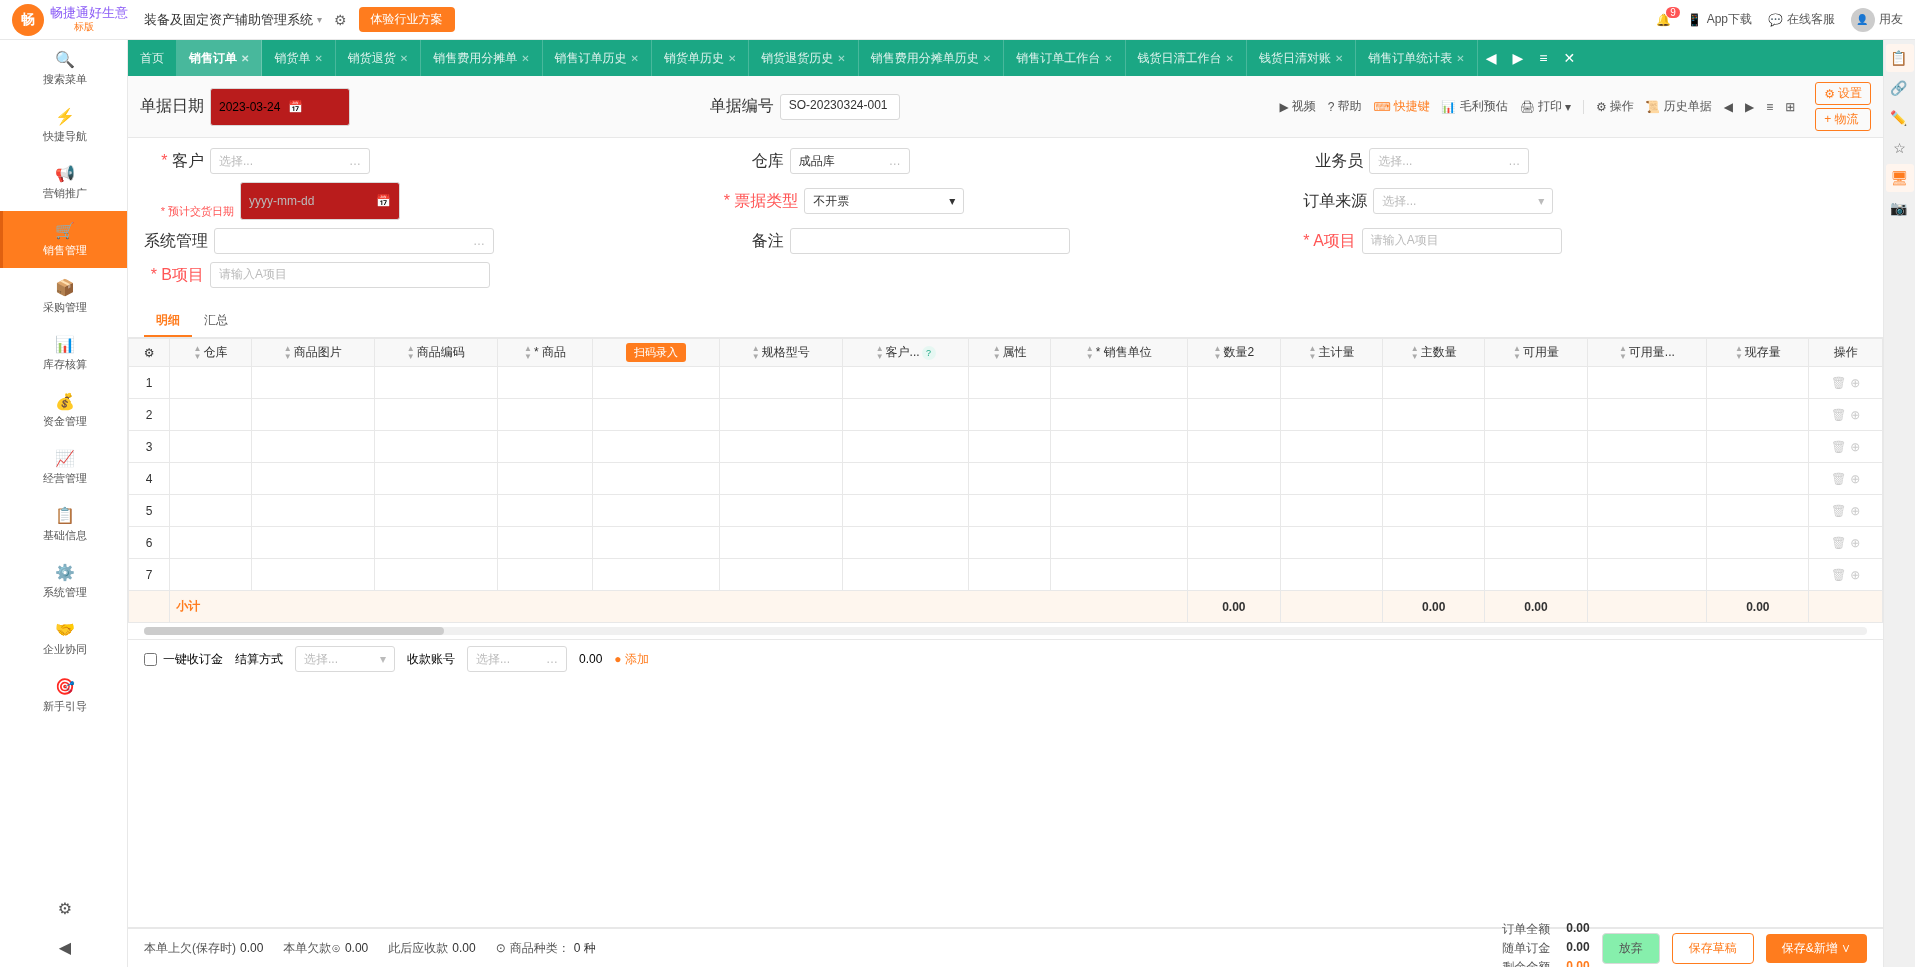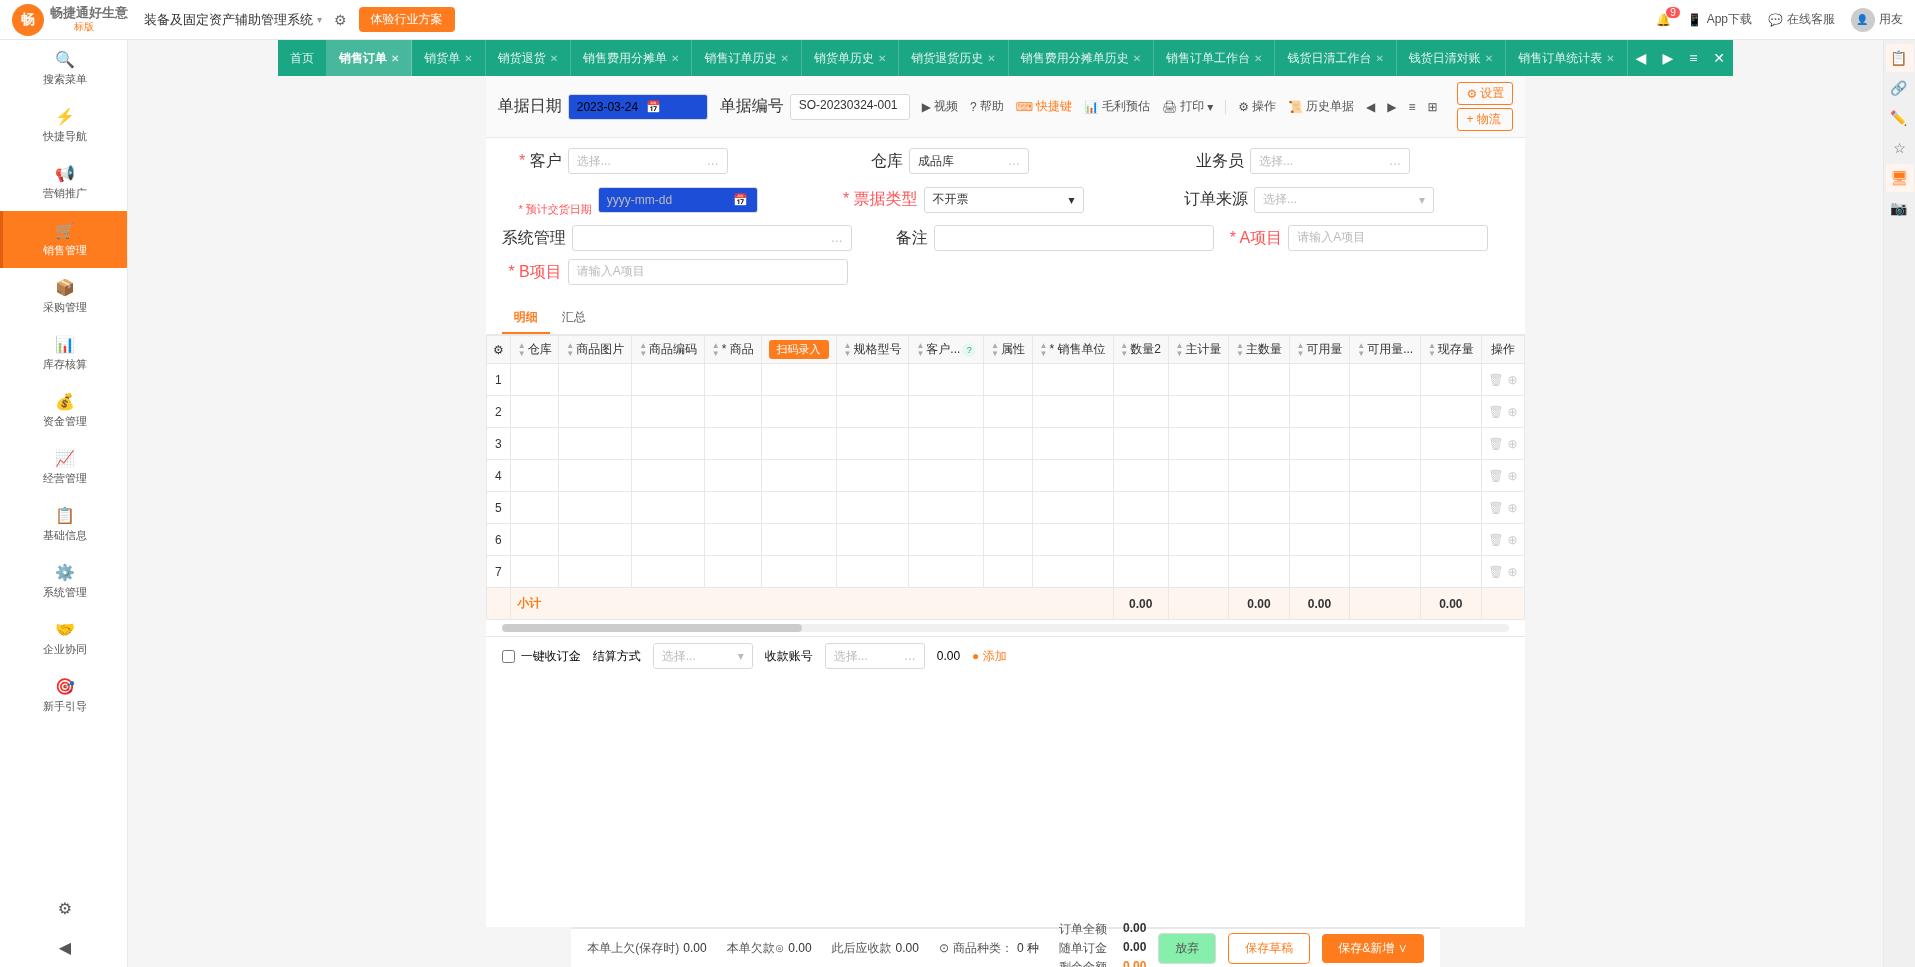--- a/index.html
+++ b/index.html
@@ -3,28 +3,28 @@
   <meta charset="utf-8">
   <style>
     * { box-sizing: border-box; margin: 0; padding: 0; }
     body { font-family: 'Microsoft YaHei', Arial, sans-serif; font-size: 12px; background: #f5f5f5; overflow: hidden; }
 
     
     .app-container { display: flex; flex-direction: column; height: 967px; width: 1915px; }
     .top-bar { height: 40px; background: #fff; display: flex; align-items: center; padding: 0 12px; border-bottom: 1px solid #e8e8e8; flex-shrink: 0; }
     .main-area { display: flex; flex: 1; overflow: hidden; }
     .sidebar { width: 128px; background: #fff; border-right: 1px solid #e8e8e8; display: flex; flex-direction: column; flex-shrink: 0; }
-    .content-area { flex: 1; display: flex; flex-direction: column; overflow: hidden; align-items: center; }
+    .content-area { flex: 1; display: flex; flex-direction: column; overflow: hidden; }
     .tab-bar { height: 36px; background: #1ba784; display: flex; align-items: center; flex-shrink: 0; }
     .form-area { flex: 1; background: #fff; overflow-y: auto; padding: 0; }
 
     
     .top-bar-logo { display: flex; align-items: center; gap: 6px; margin-right: 16px; }
     .logo-icon { width: 32px; height: 32px; background: #ff7c1e; border-radius: 50%; display: flex; align-items: center; justify-content: center; color: white; font-size: 14px; font-weight: bold; }
-    .logo-text { font-size: 13px; color: #737373; font-weight: bold; line-height: 1.2; }
+    .logo-text { font-size: 13px; color: #8b5cf6; font-weight: normal; line-height: 1.2; }
     .logo-sub { font-size: 10px; color: #ff7c1e; margin-left: 24px; }
     .app-title-area { display: flex; align-items: center; gap: 4px; }
     .app-title { font-size: 13px; color: #333; }
     .dropdown-arrow { color: #999; font-size: 10px; }
     .settings-icon { color: #666; font-size: 14px; margin-left: 8px; cursor: pointer; }
     .industry-btn { background: #ff7c1e; color: white; border: none; padding: 4px 12px; border-radius: 4px; font-size: 12px; cursor: pointer; margin-left: 12px; }
     .top-right { margin-left: auto; display: flex; align-items: center; gap: 16px; }
     .top-icon-item { display: flex; align-items: center; gap: 4px; color: #555; font-size: 12px; cursor: pointer; position: relative; }
     .badge { background: #f55; color: white; border-radius: 8px; font-size: 10px; padding: 0 4px; position: absolute; top: -6px; right: -8px; }
     .user-avatar { width: 24px; height: 24px; background: #ccc; border-radius: 50%; display: flex; align-items: center; justify-content: center; font-size: 10px; }
@@ -50,21 +50,21 @@
     .toolbar-item.orange { color: #ff7c1e; }
     .toolbar-sep { width: 1px; height: 14px; background: #ddd; }
 
     
     .form-section { padding: 10px 16px; }
     .form-row { display: flex; align-items: center; margin-bottom: 8px; gap: 16px; }
     .field-group { display: flex; align-items: center; gap: 6px; flex: 1; }
     .field-label { color: #333; font-size: 16px; white-space: nowrap; min-width: 60px; text-align: right; }
     .field-input { border: 1px solid #d9d9d9; border-radius: 3px; padding: 3px 8px; font-size: 12px; color: #333; background: white; min-width: 120px; height: 26px; }
     .field-select { border: 1px solid #d9d9d9; border-radius: 3px; padding: 3px 8px; font-size: 12px; color: #333; background: white; min-width: 120px; height: 26px; display: flex; align-items: center; justify-content: space-between; cursor: pointer; }
-    .date-field { display: flex; align-items: center; gap: 4px; border: 1px solid #d9d9d9; border-radius: 3px; padding: 3px 8px; background: #1d4ed8; height: 26px; min-width: 140px; }
+    .date-field { display: flex; align-items: center; gap: 4px; border: 1px solid #d9d9d9; border-radius: 3px; padding: 3px 8px; background: #b91c1c; height: 38px; min-width: 140px; }
 
     
     .table-tabs { display: flex; align-items: center; border-bottom: 1px solid #e8e8e8; padding: 0 16px; background: #fff; }
     .table-tab { padding: 6px 12px; font-size: 12px; cursor: pointer; color: #555; border-bottom: 2px solid transparent; }
     .table-tab.active { color: #ff7c1e; border-bottom-color: #ff7c1e; font-weight: bold; }
 
     
     .data-grid { width: 100%; border-collapse: collapse; font-size: 12px; }
     .data-grid th { background: #f8f8f8; border: 1px solid #e8e8e8; padding: 4px 6px; text-align: center; color: #333; white-space: nowrap; font-weight: normal; }
     .data-grid td { border: 1px solid #e8e8e8; padding: 4px 6px; text-align: center; color: #333; height: 32px; }

